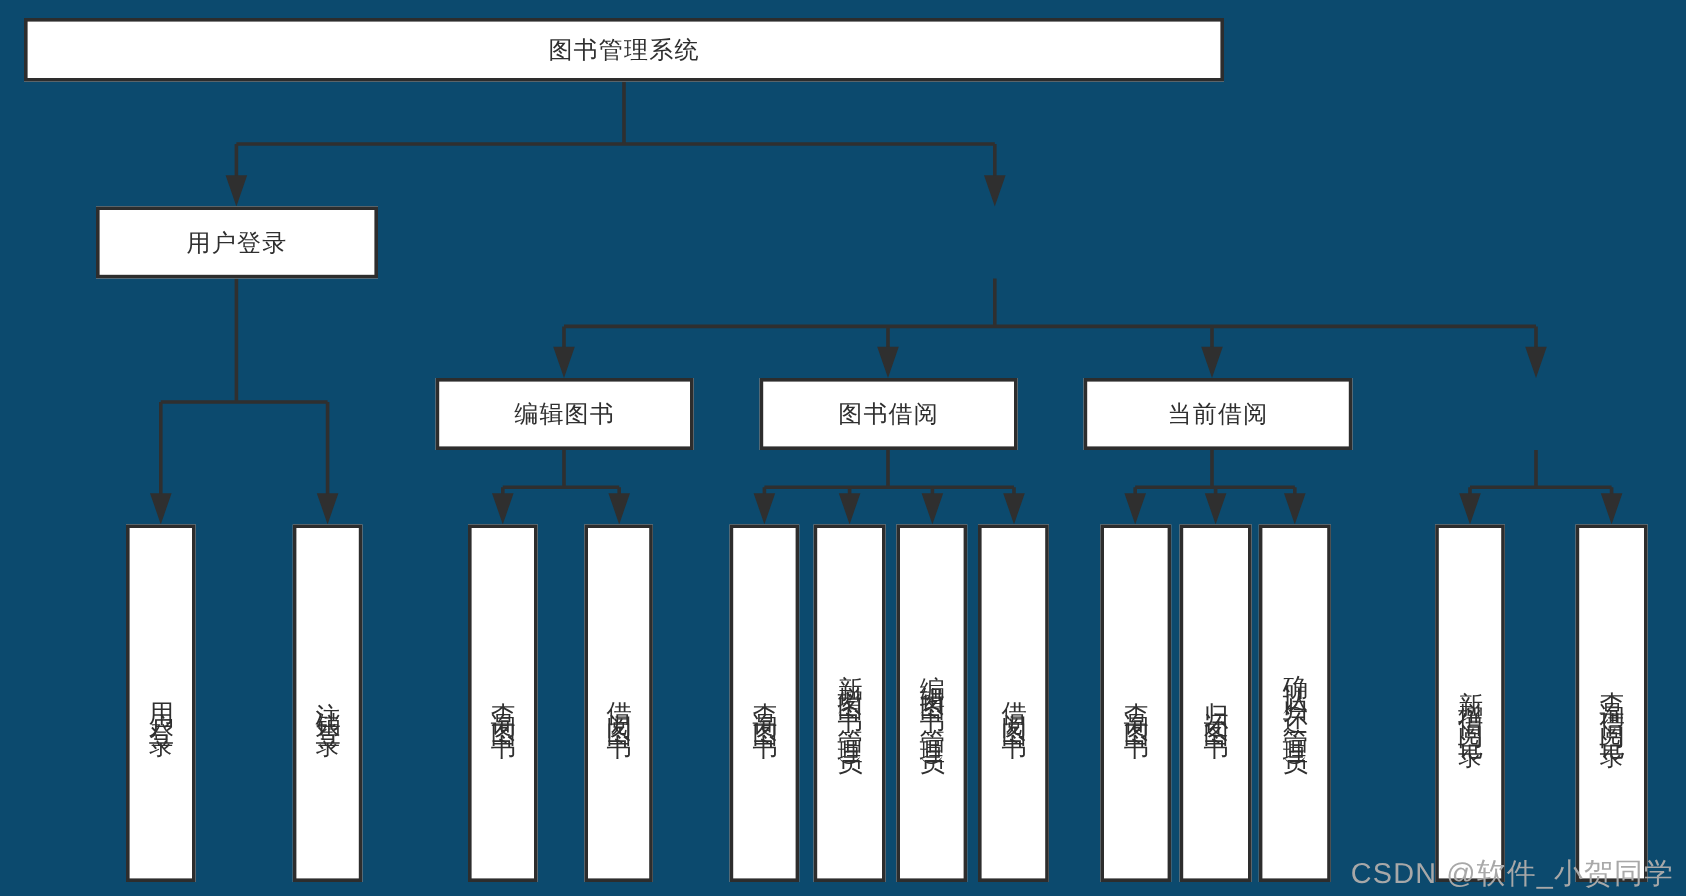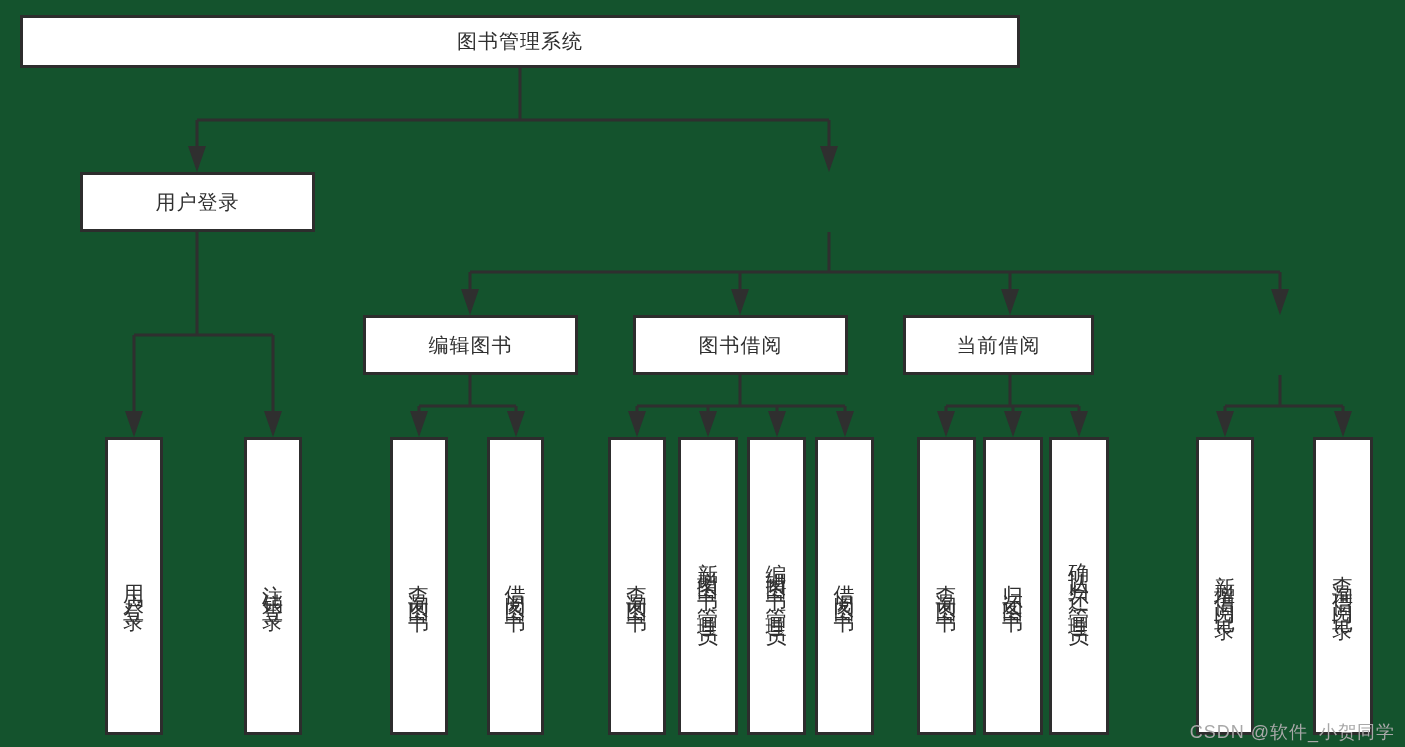--- a/index.html
+++ b/index.html
@@ -1,32 +1,32 @@
 <!DOCTYPE html>
 <html><head>
 <meta charset="utf-8">
 <style>
   html,body{margin:0;padding:0;background:#fff;}
   .canvas{
-    position:relative;width:1405px;height:747px;background:#14532d;
+    position:relative;width:1405px;height:747px;background:#0c4a6e;
     font-family:"Liberation Sans","DejaVu Sans",sans-serif;overflow:hidden;
   }
   .connectors{position:absolute;left:0;top:0;width:1405px;height:747px;}
   .node{
     position:absolute;box-sizing:border-box;border:3px solid #2d2d2d;background:#ffffff;
     display:flex;align-items:center;justify-content:center;color:#2f2f2f;
   }
   .hnode{font-size:20px;letter-spacing:1px;}
   .leaf{top:437px;height:298px;}
   .vtext{
     writing-mode:vertical-rl;text-orientation:upright;
     font-size:21px;line-height:1;letter-spacing:9px;color:#2f2f2f;
   }
   .watermark{
-    position:absolute;right:10px;bottom:3px;font-size:18px;color:#a8a8a8;
+    position:absolute;right:10px;bottom:3px;font-size:24px;color:#a8a8a8;
     letter-spacing:1px;z-index:5;white-space:nowrap;text-align:right;
   }
 </style>
 </head>
 <body>
 
 <div class="canvas">
 
   <svg class="connectors" viewBox="0 0 1405 747" xmlns="http://www.w3.org/2000/svg">
     <g stroke="#2f2f2f" stroke-width="3" fill="none">
@@ -75,21 +75,21 @@
   <div class="node hnode" style="left:80px;top:172px;width:235px;height:60px">
     <span>用户登录</span>
   </div>
 
   <div class="node hnode" style="left:363px;top:315px;width:215px;height:60px">
     <span>编辑图书</span>
   </div>
   <div class="node hnode" style="left:633px;top:315px;width:215px;height:60px">
     <span>图书借阅</span>
   </div>
-  <div class="node hnode" style="left:903px;top:315px;width:191px;height:60px">
+  <div class="node hnode" style="left:903px;top:315px;width:224px;height:60px">
     <span>当前借阅</span>
   </div>
 
   <div class="node leaf" style="left:105px;width:58px">
     <span class="vtext">用户登录</span>
   </div>
   <div class="node leaf" style="left:244px;width:58px">
     <span class="vtext">注销登录</span>
   </div>
 

